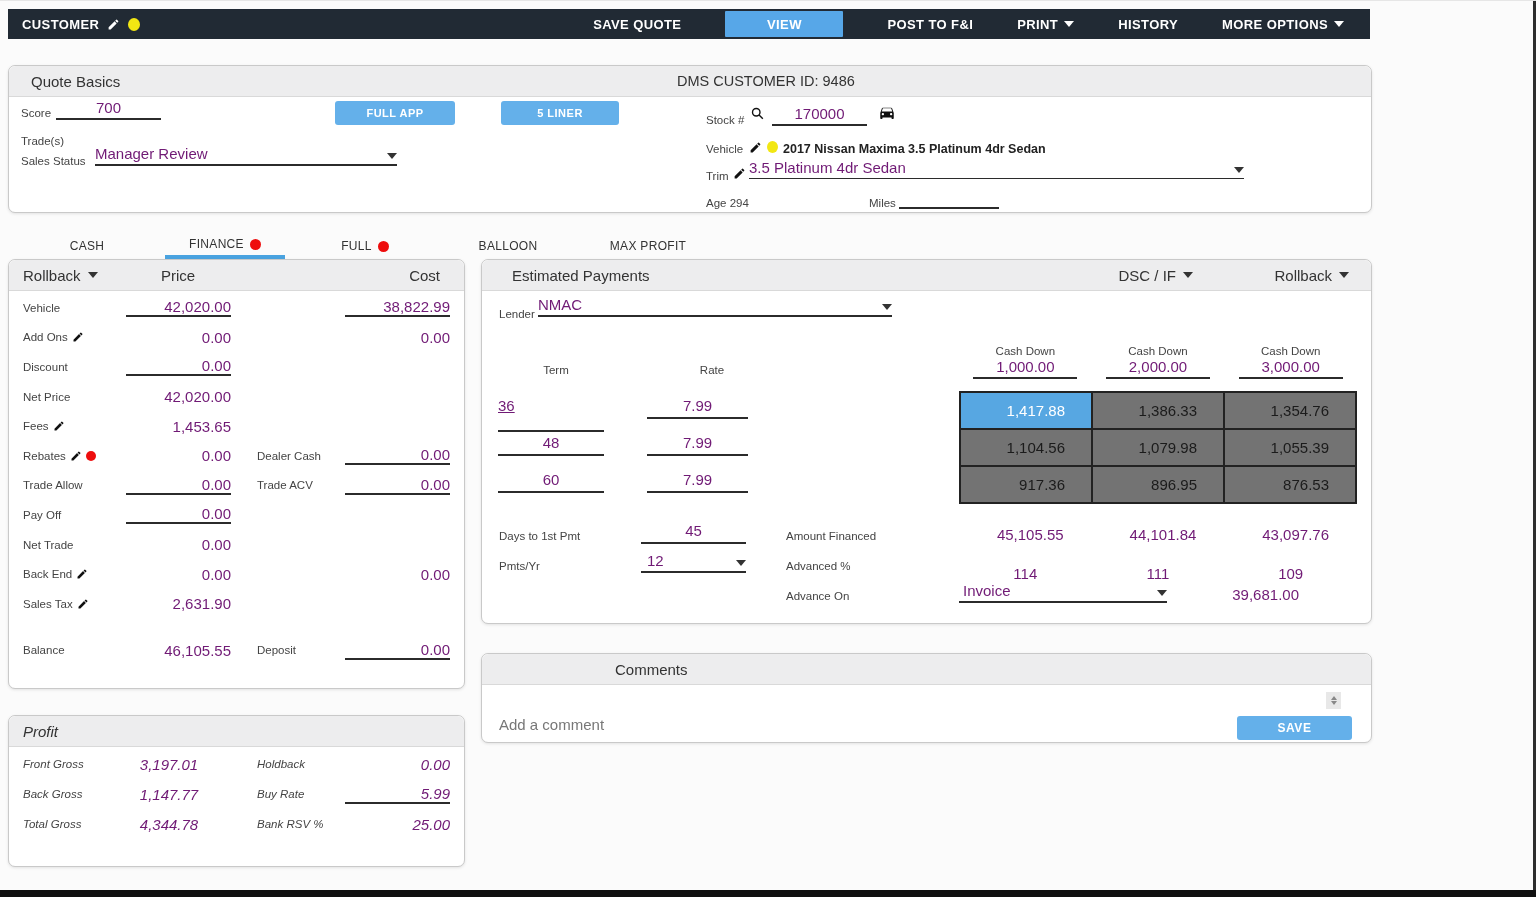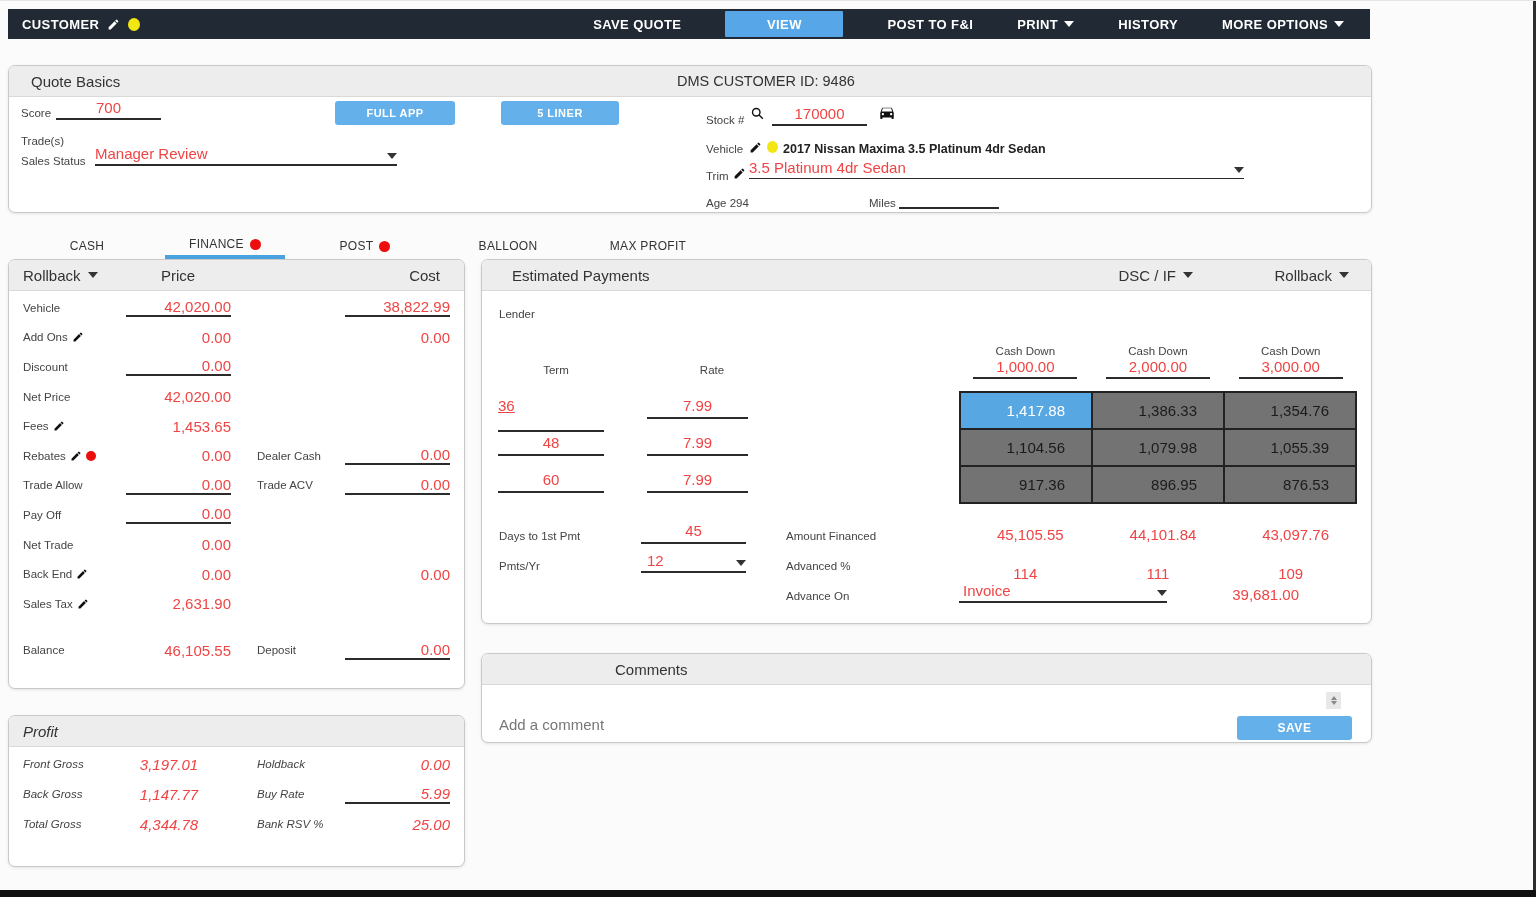--- a/index.html
+++ b/index.html
@@ -35,21 +35,21 @@
   .tri-down-dark { width:0; height:0; border-left:5px solid transparent; border-right:5px solid transparent; border-top:6px solid #333; display:inline-block; }
 
   
   .panel { position:absolute; background:#fff; border:1px solid #c9c9c9; border-radius:7px; box-shadow:0 1px 3px rgba(0,0,0,.10); }
   .panel-header {
     height:31px; background:#ededee; border-bottom:1px solid #d9d9d9;
     border-radius:7px 7px 0 0; display:flex; align-items:center;
     font-size:15px; color:#333; position:relative;
   }
   .lbl { font-size:11.5px; color:#444; }
-  .val { font-size:15px; color:#ef4444; }
+  .val { font-size:15px; color:#701a75; }
   .u2 { border-bottom:2px solid #2b2b2b; }
   .abs { position:absolute; }
   .pencil-svg, .icon-inline { display:inline-block; vertical-align:middle; }
   .btn-blue {
     background:#64b0ea; color:#fff; font-size:11px; font-weight:bold;
     letter-spacing:.5px; border:none; border-radius:3px;
     display:flex; align-items:center; justify-content:center; cursor:pointer;
   }
 
   
@@ -187,21 +187,21 @@
 
   <div>
     <div class="tab" style="left:27px; top:232px; width:120px;">
         <span>CASH</span>
       </div>
     <div class="tab active" style="left:165px; top:232px; width:120px;">
         <span>FINANCE</span>
         <span class="dot dot-red"></span>
       </div>
     <div class="tab" style="left:305px; top:232px; width:120px;">
-        <span>POST</span>
+        <span>FULL</span>
         <span class="dot dot-red"></span>
       </div>
     <div class="tab" style="left:448px; top:232px; width:120px;">
         <span>BALLOON</span>
       </div>
     <div class="tab" style="left:583px; top:232px; width:130px;">
         <span>MAX PROFIT</span>
       </div>
   </div>
 
@@ -337,20 +337,24 @@
         <span>DSC / IF</span>
         <span class="tri-down-dark"></span>
       </span>
       <span class="abs" style="right:22px; display:flex; align-items:center; gap:7px; cursor:pointer;">
         <span>Rollback</span>
         <span class="tri-down-dark"></span>
       </span>
     </div>
 
     <span class="abs lbl" style="left:17px; top:48px;">Lender</span>
+    <span class="abs dd" style="left:56px; top:36px; width:354px; padding-bottom:2px;">
+      <span class="val">NMAC</span>
+      <span class="tri-down-dark" style="margin-bottom:3px;"></span>
+    </span>
 
     <div class="trio" style="top:76px;">
       <span class="t-center lbl">Cash Down</span>
       <span class="t-center lbl">Cash Down</span>
       <span class="t-center lbl">Cash Down</span>
     </div>
     <div class="trio" style="top:98px;">
       <span style="text-align:center;"><span class="val u2" style="display:inline-block; width:104px; text-align:center; padding-bottom:2px;">1,000.00</span></span>
       <span style="text-align:center;"><span class="val u2" style="display:inline-block; width:104px; text-align:center; padding-bottom:2px;">2,000.00</span></span>
       <span style="text-align:center;"><span class="val u2" style="display:inline-block; width:104px; text-align:center; padding-bottom:2px;">3,000.00</span></span>

